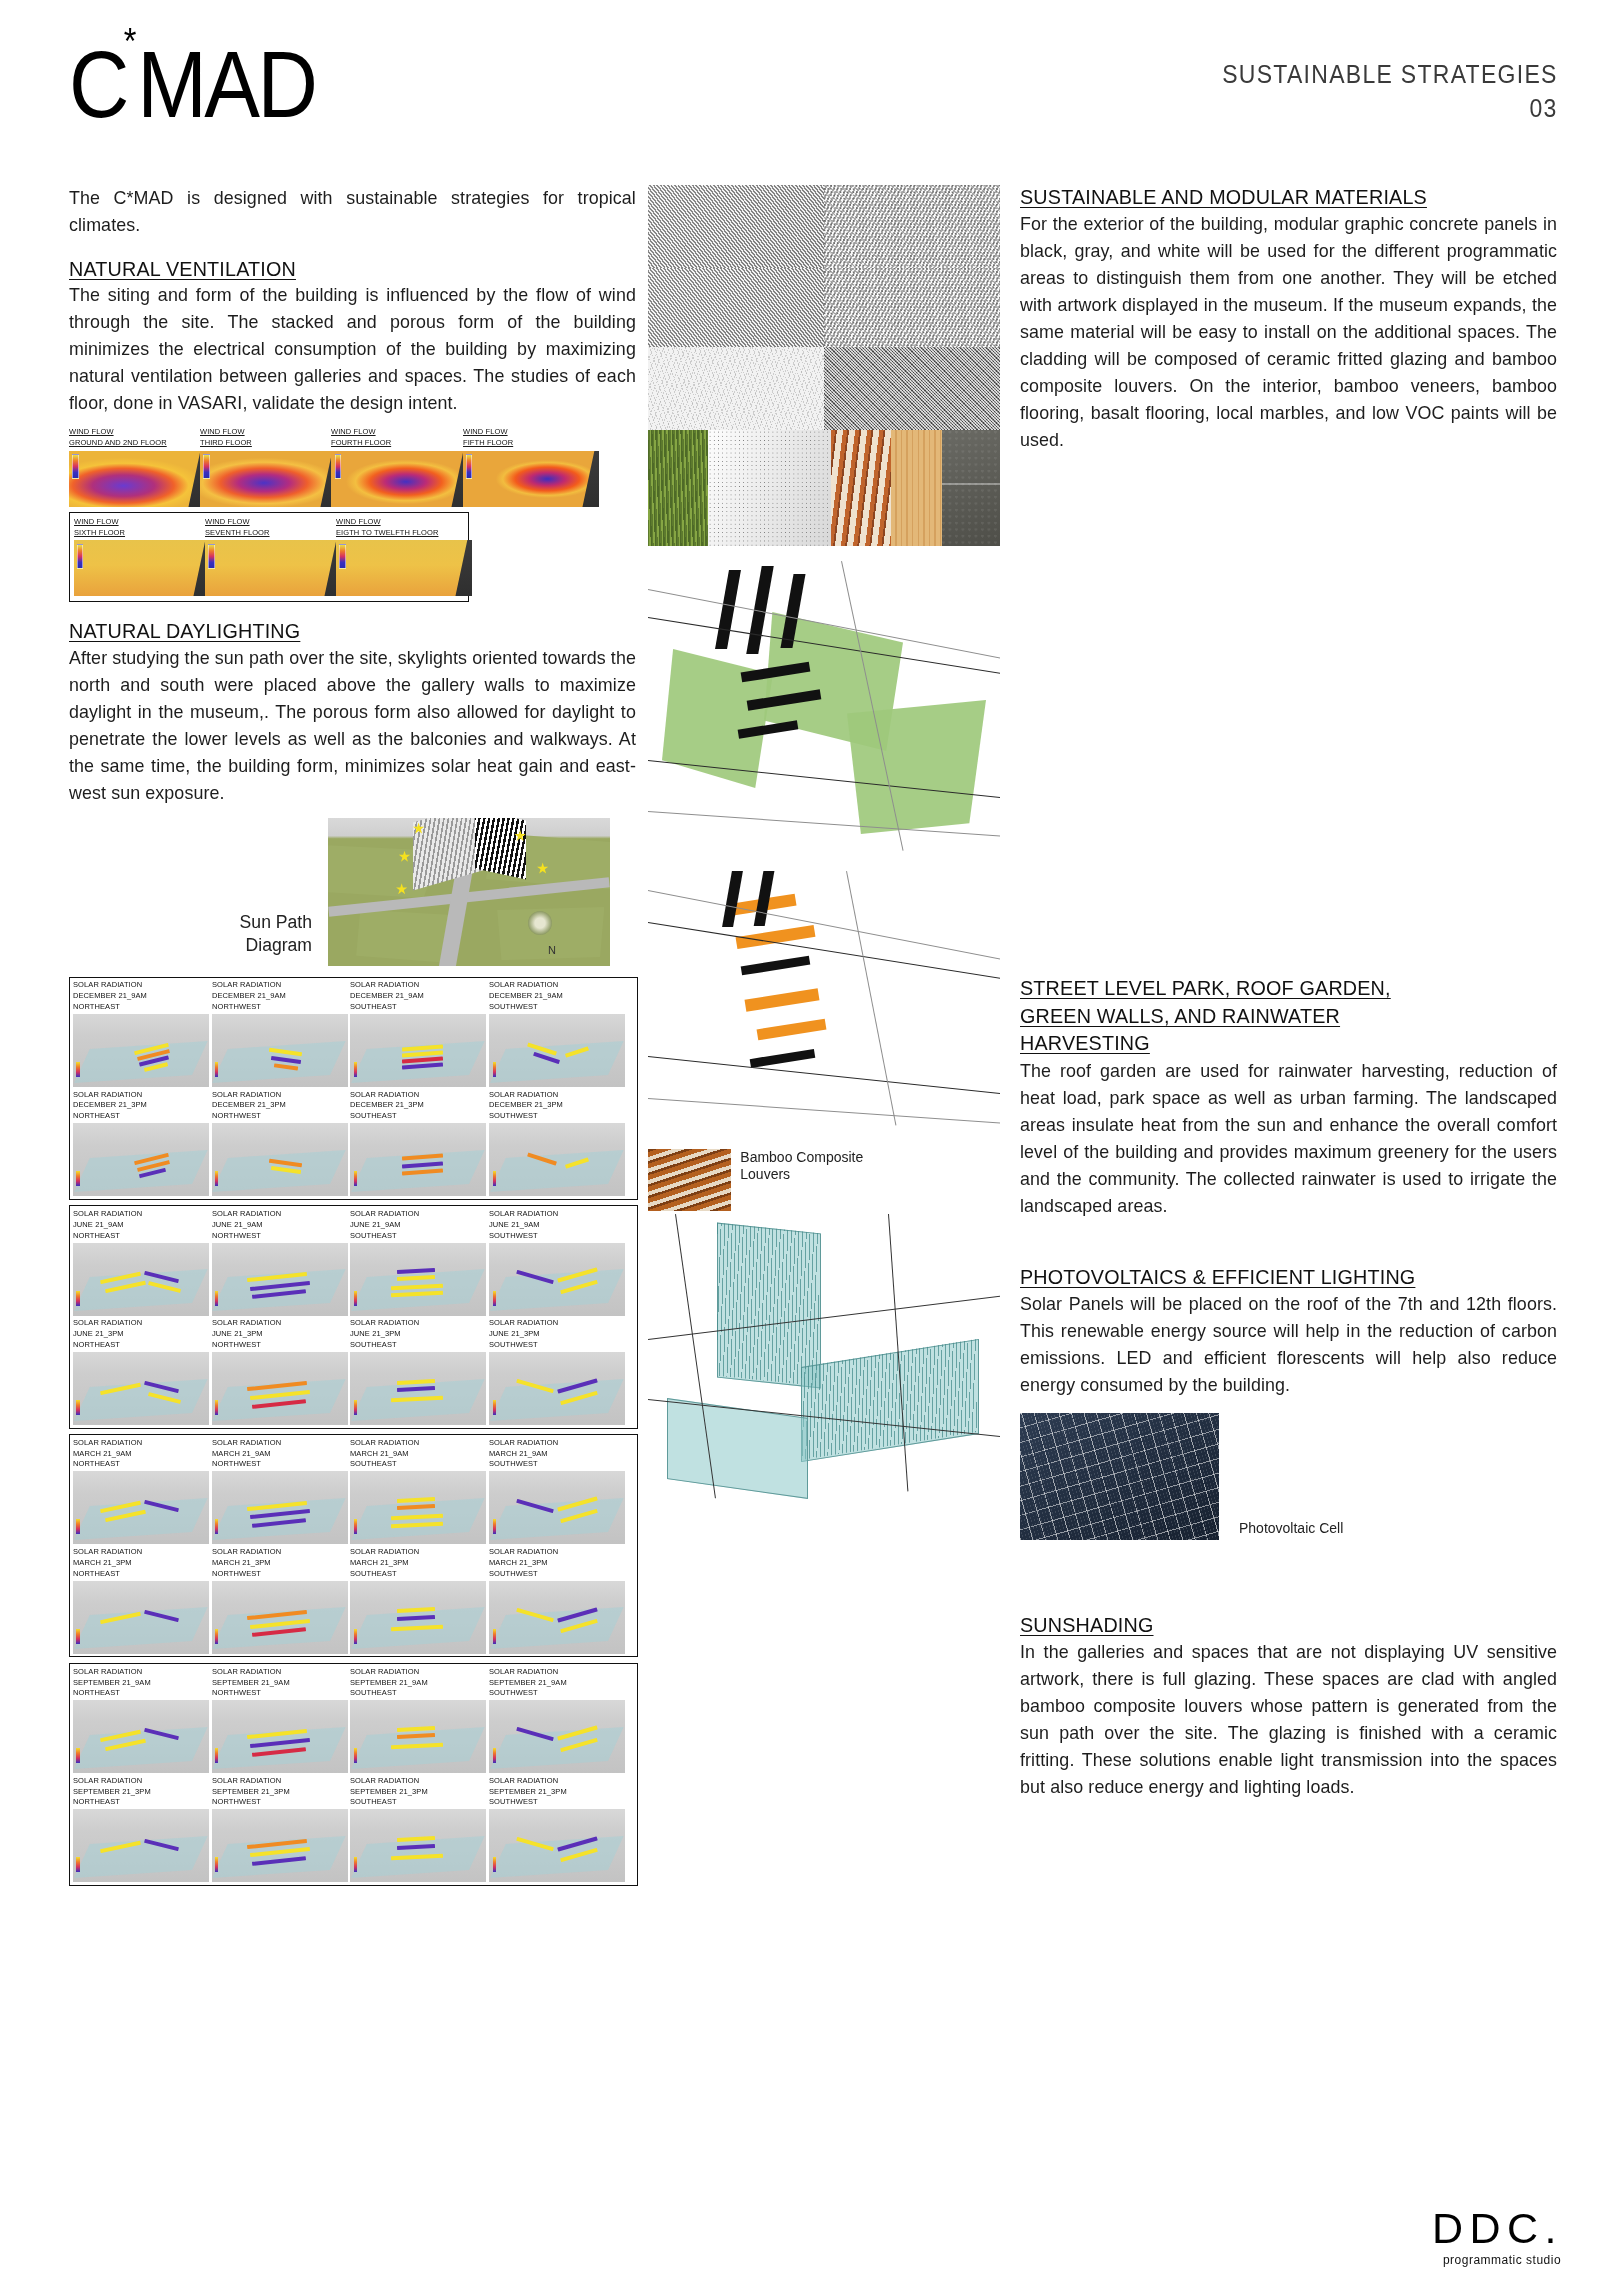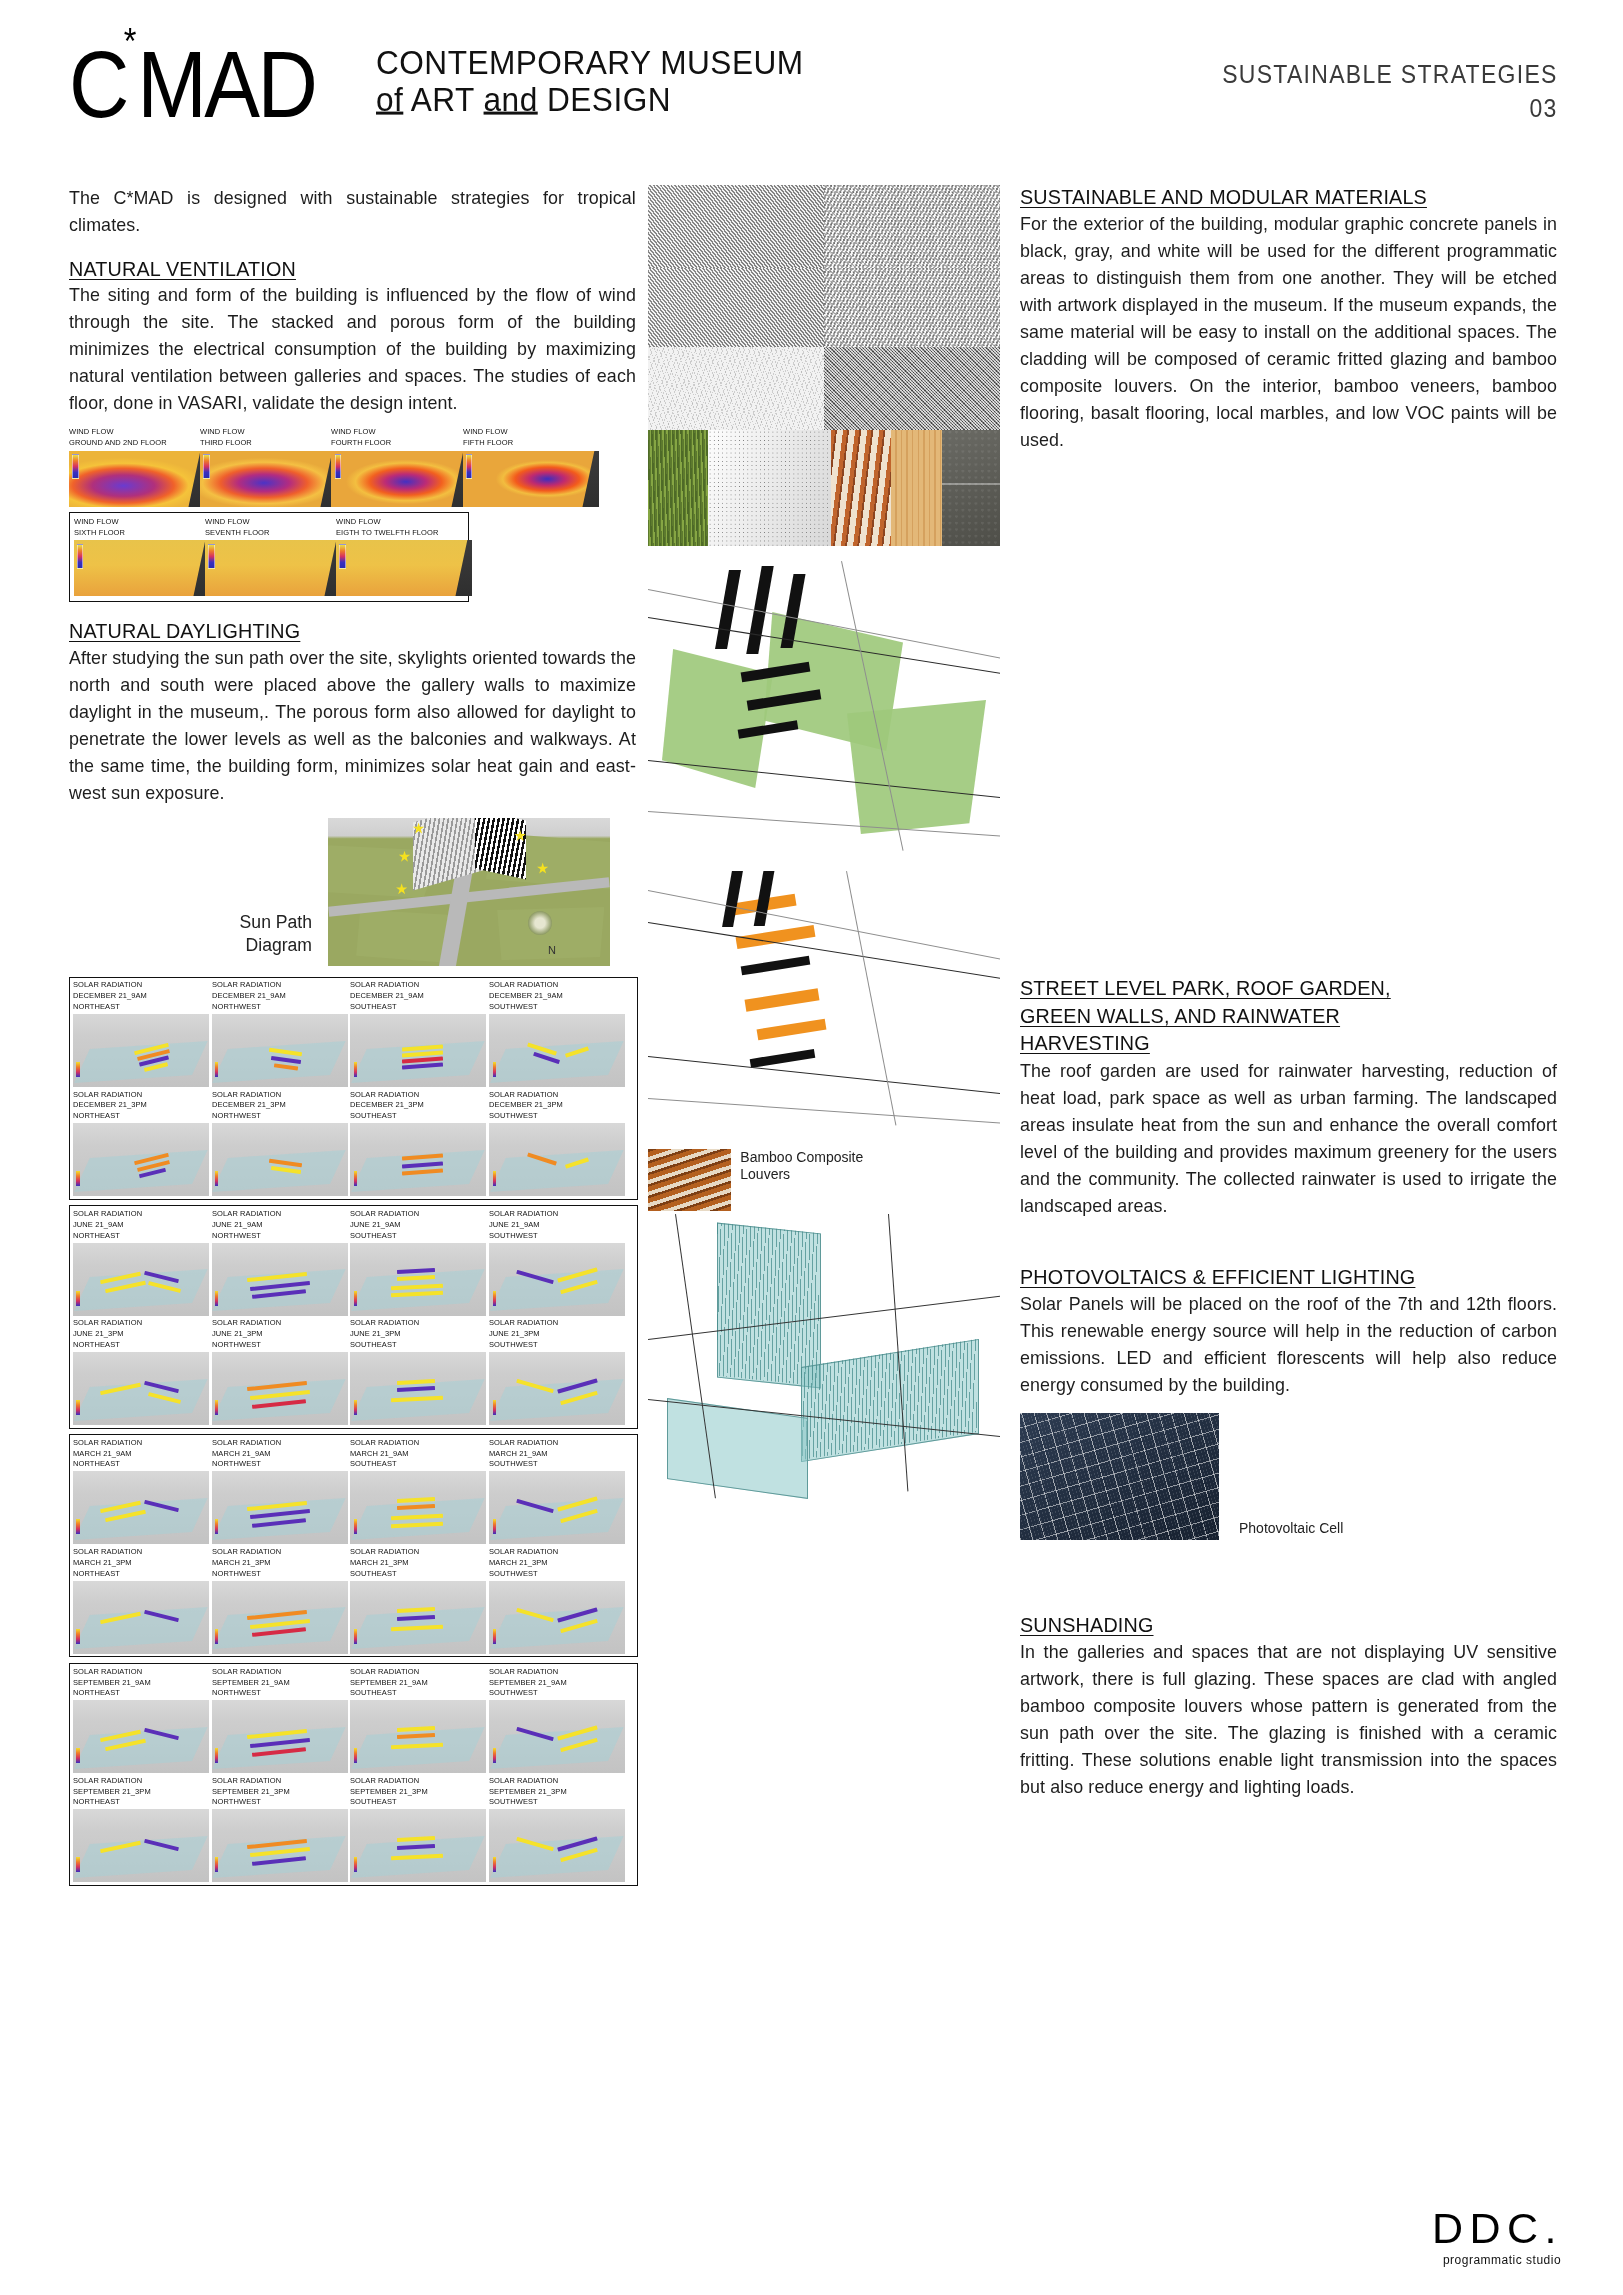--- a/index.html
+++ b/index.html
@@ -63,21 +63,21 @@
 
   
   .cap{
     font-size:7.9px;line-height:1.35;font-weight:400;color:#111;letter-spacing:0.1px;
     transform:scaleX(0.95);transform-origin:left top;white-space:pre-line;
   }
 
   
   .wind-block{margin-top:10.2px;}
   .wind-row{display:flex;gap:3.2px;}
-  .wind-cell{width:128px;}
+  .wind-cell{width:128px;text-decoration:underline;}
   .wind-img{
     width:136px;height:56px;margin-top:1.9px;position:relative;overflow:hidden;
     background:#2b2b2b;
   }
   .wf-a{background:
      radial-gradient(ellipse 60% 50% at 40% 62%, #6a3bd0 0%, #b0307c 38%, #f0622a 62%, #f5c33a 80%, #ecb43a 100%),
      linear-gradient(135deg,#3a3a3a 0%,#3a3a3a 100%);}
   .wf-b{background:
      radial-gradient(ellipse 55% 45% at 47% 57%, #4b33c6 0%, #b32c80 34%, #ef5f2c 58%, #f4c043 82%, #e8a93a 100%);}
   .wf-c{background:
@@ -209,24 +209,20 @@
   .cap-small{font-size:14px;font-weight:300;color:#222;line-height:1.25;}
 </style>
 </head>
 <body>
 
 <div class="board">
 
   <div class="header">
     <div class="logo-wrap">
       <div class="logo-main"><span>C</span><span class="logo-star">*</span><span>MAD</span></div>
-      <div class="logo-sub">
-        <div class="logo-sub-l1">CONTEMPORARY MUSEUM</div>
-        <div class="logo-sub-l2"><span class="u">of</span><span> ART </span><span class="u">and</span><span> DESIGN</span></div>
-      </div>
     </div>
     <div class="sheet-meta">
       <div class="sheet-title">SUSTAINABLE STRATEGIES</div>
       <div class="sheet-num">03</div>
     </div>
   </div>
 
   <div class="col-left">
 
     <div class="body-text">The C*MAD is designed with sustainable strategies for tropical climates.</div>

